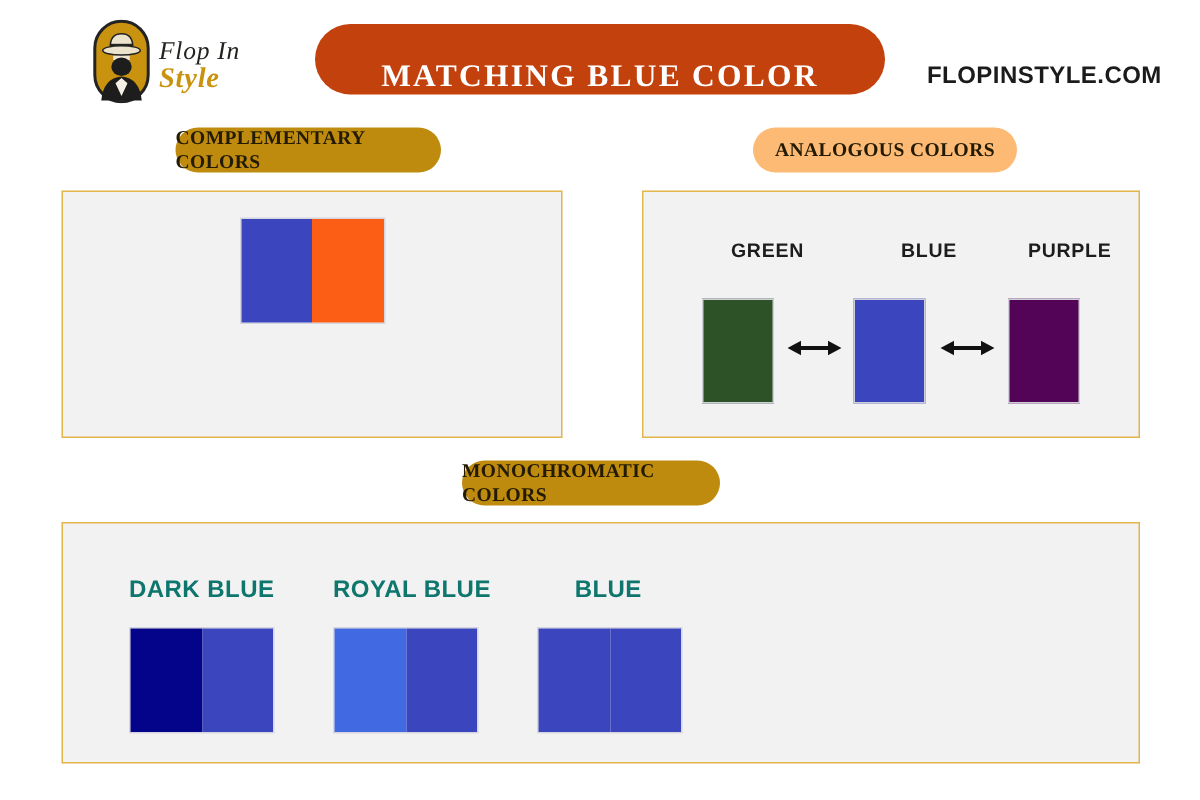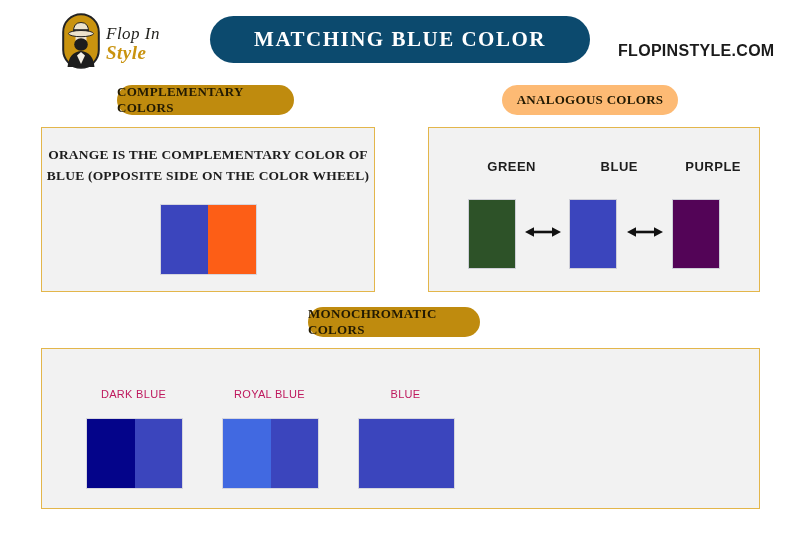--- a/index.html
+++ b/index.html
@@ -58,22 +58,22 @@
   .ana-label{
     position:absolute;top:31px;width:90px;text-align:right;
     font-size:13px;font-weight:bold;letter-spacing:.5px;color:#1d1d1d;
   }
   .ana-swatch{position:absolute;top:71px;width:48px;height:70px;border:1px solid #cfcfd8;box-sizing:border-box;}
   .ana-arrow{position:absolute;top:97px;width:36px;height:14px;}
   
   .mono-row{display:flex;gap:41px;padding:38px 0 0 44px;}
   .mono-group{width:95px;}
   .mono-label{
-    text-align:center;font-size:11px;font-weight:normal;letter-spacing:.3px;
-    color:#be185d;height:14px;line-height:14px;margin-bottom:17px;white-space:nowrap;
+    text-align:center;font-size:16px;font-weight:bold;letter-spacing:.3px;
+    color:#0f766e;height:14px;line-height:14px;margin-bottom:17px;white-space:nowrap;
   }
 </style>
 </head>
 <body>
 
 <div class="logo">
   <span>
     <svg width="38" height="56" viewBox="0 0 38 56" aria-hidden="true">
       <rect x="1.2" y="1.2" width="35.6" height="53.6" rx="17.8" fill="#c9930f" stroke="#232323" stroke-width="2"></rect>
       <path d="M5.5 54 Q7 39 19 38 Q31 39 32.5 54 Z" fill="#1d1d1d"></path>
@@ -84,41 +84,37 @@
       <rect x="11.6" y="16.2" width="14.8" height="3.1" fill="#232323"></rect>
       <ellipse cx="19" cy="20.6" rx="12.5" ry="3.1" fill="#ece3cd" stroke="#232323" stroke-width="1"></ellipse>
     </svg>
   </span>
   <div class="logo-text">
     <div class="logo-line1">Flop In</div>
     <div class="logo-line2">Style</div>
   </div>
 </div>
 
-<div class="title-pill" style="background: #0c4a6e;">
+<div class="title-pill" style="background: #c2410c; align-items: flex-end;">
   <span>MATCHING BLUE COLOR</span>
 </div>
 
 <div class="website">FLOPINSTYLE.COM</div>
 
 <div class="pill pill-comp" style="background: rgb(191, 139, 14);">
   <span>COMPLEMENTARY COLORS</span>
 </div>
 <div class="pill pill-ana" style="background: #fdba74;">
   <span>ANALOGOUS COLORS</span>
 </div>
 <div class="pill pill-mono" style="background: rgb(191, 139, 14);">
   <span>MONOCHROMATIC COLORS</span>
 </div>
 
 <div class="box box-comp">
-  <div class="comp-desc">
-    <div>ORANGE IS THE COMPLEMENTARY COLOR OF</div>
-    <div>BLUE (OPPOSITE SIDE ON THE COLOR WHEEL)</div>
-  </div>
   <div class="swatch-pair comp-pair">
     <div style="background: rgb(59, 69, 189);"></div>
     <div style="background: rgb(253, 94, 22);"></div>
   </div>
 </div>
 
 <div class="box box-ana">
   <div class="ana-label" style="left:17px;">GREEN</div>
   <div class="ana-label" style="left:119px;">BLUE</div>
   <div class="ana-label" style="left:222px;">PURPLE</div>

